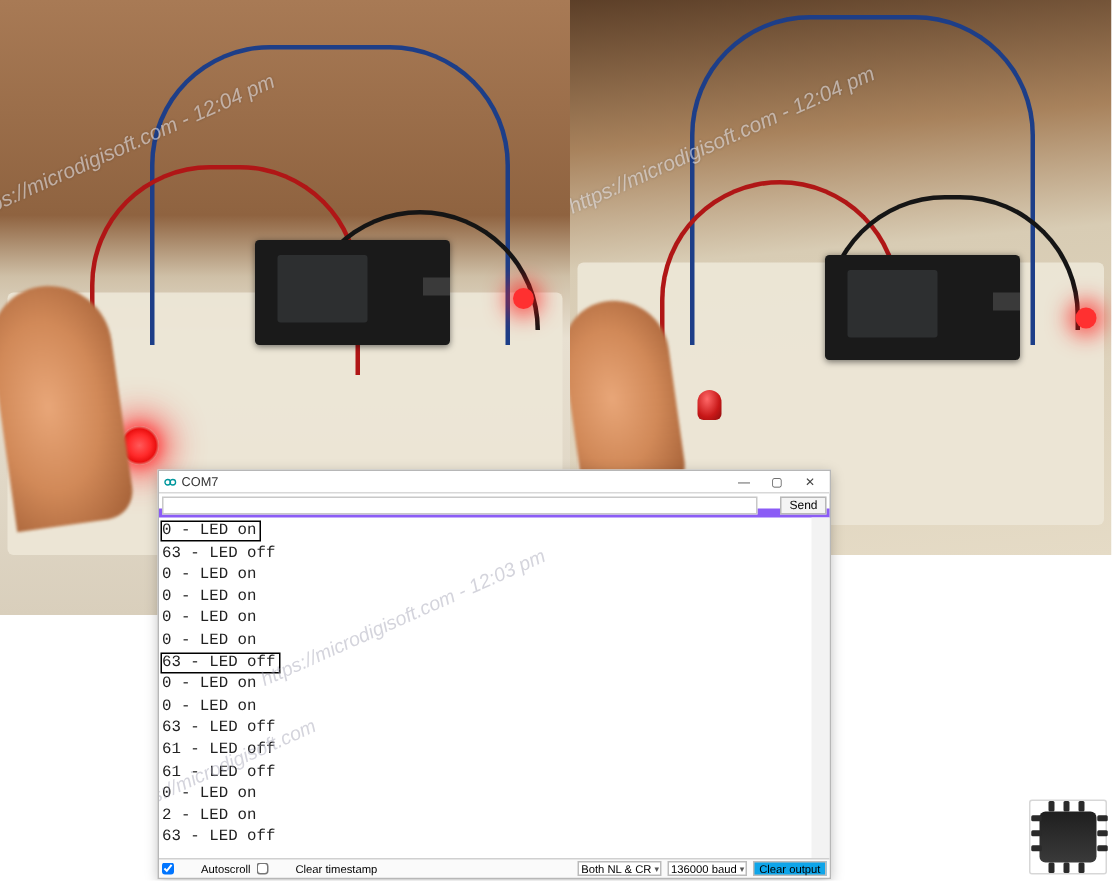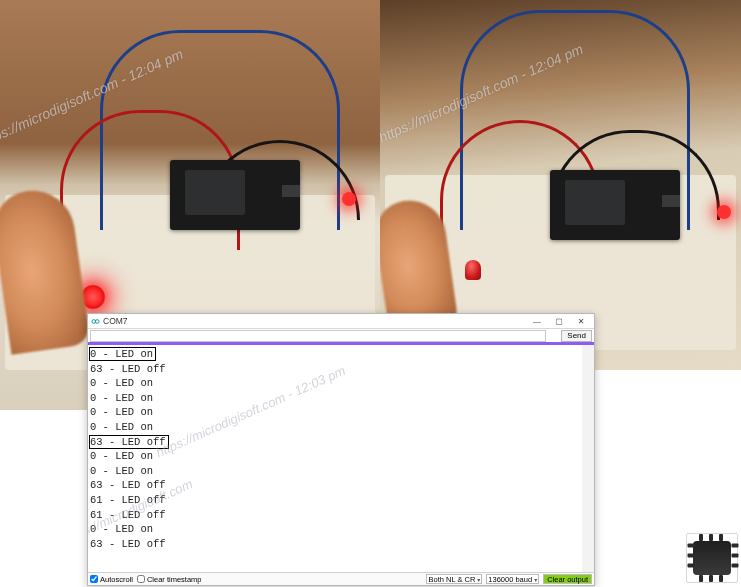--- a/index.html
+++ b/index.html
@@ -113,23 +113,23 @@
     font-style: italic;
     transform: rotate(-24deg);
     white-space: nowrap;
     pointer-events:none;
     text-shadow: 0 0 2px rgba(0,0,0,0.2);
   }
 
   
   .serial-window {
     position: absolute;
-    left: 87px;
+    left: 105px;
     top: 313px;
-    width: 508px;
+    width: 449px;
     height: 273px;
     background: #fff;
     border: 1px solid #b7b7b7;
     box-shadow: 0 2px 8px rgba(0,0,0,0.25);
     display:flex;
     flex-direction:column;
     font-size: 9px;
   }
   .titlebar {
     height: 15px;
@@ -149,24 +149,23 @@
   .win-btns { display:flex; }
   .win-btn {
     width:22px;height:13px;
     display:flex;align-items:center;justify-content:center;
     color:#444;font-size:8px;cursor:default;
   }
 
   .send-row{
     height:16px;
     display:flex;
-    border-bottom:3px solid #8b5cf6;
+    border-bottom:6px solid #8b5cf6;
     padding:2px;
     gap:15px;
-    align-items:center;
   }
   .send-input{
     flex:1;
     border:1px solid #c8c8c8;
     font-size:8.5px;
     padding:0 2px;
     height:12px;
   }
   .send-btn{
     border:1px solid #b8b8b8;
@@ -218,35 +217,35 @@
   .statusbar{
     height:13px;
     border-top:1px solid #d0d0d0;
     display:flex;
     align-items:center;
     font-size:7.5px;
     padding: 0 2px;
     gap:4px;
     background:#fafafa;
   }
-  .chk{display:flex;align-items:center;gap:2px;}
+  .chk{display:flex;align-items:center;gap:18px;}
   .chk input{width:8px;height:8px;margin:0;}
   .spacer{flex:1;}
   .select{
     border:1px solid #bbb;
     font-size:7.5px;
     padding:0 1px;
     height:10px;
     background:#fff;
     display:flex;align-items:center;gap:2px;
   }
   .select .chev{font-size:6px;color:#555;}
   .clr-btn{
     border:1px solid #bbb;
-    background:#84cc16;
+    background:#0ea5e9;
     font-size:7.5px;
     padding:0 3px;
     height:10px;
     line-height:9px;
   }
 
   
   .chip-overlay{
     position:absolute;
     right:0;bottom:0;
@@ -328,20 +327,21 @@
         <div class="console-line">0 - LED on</div>
         <div class="console-line">0 - LED on</div>
         <div class="console-line">0 - LED on</div>
         <div class="console-line"><span class="hl"><span class="hl-inner">63 - LED off</span></span></div>
         <div class="console-line">0 - LED on</div>
         <div class="console-line">0 - LED on</div>
         <div class="console-line">63 - LED off</div>
         <div class="console-line">61 - LED off</div>
         <div class="console-line">61 - LED off</div>
         <div class="console-line">0 - LED on</div>
+        <div class="console-line">2 - LED on</div>
         <div class="console-line">63 - LED off</div>
       </div>
   </div>
 
   <div class="statusbar">
     <label class="chk">
       <input type="checkbox" id="cb-auto" checked="" style="">
       <span>Autoscroll</span>
     </label>
     <label class="chk">

